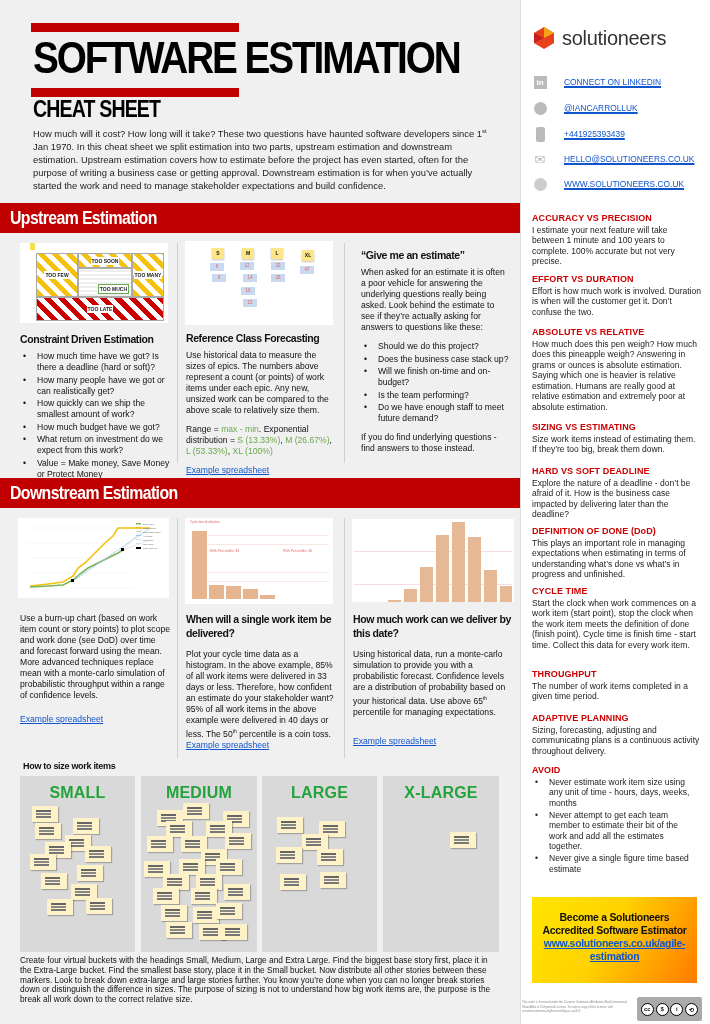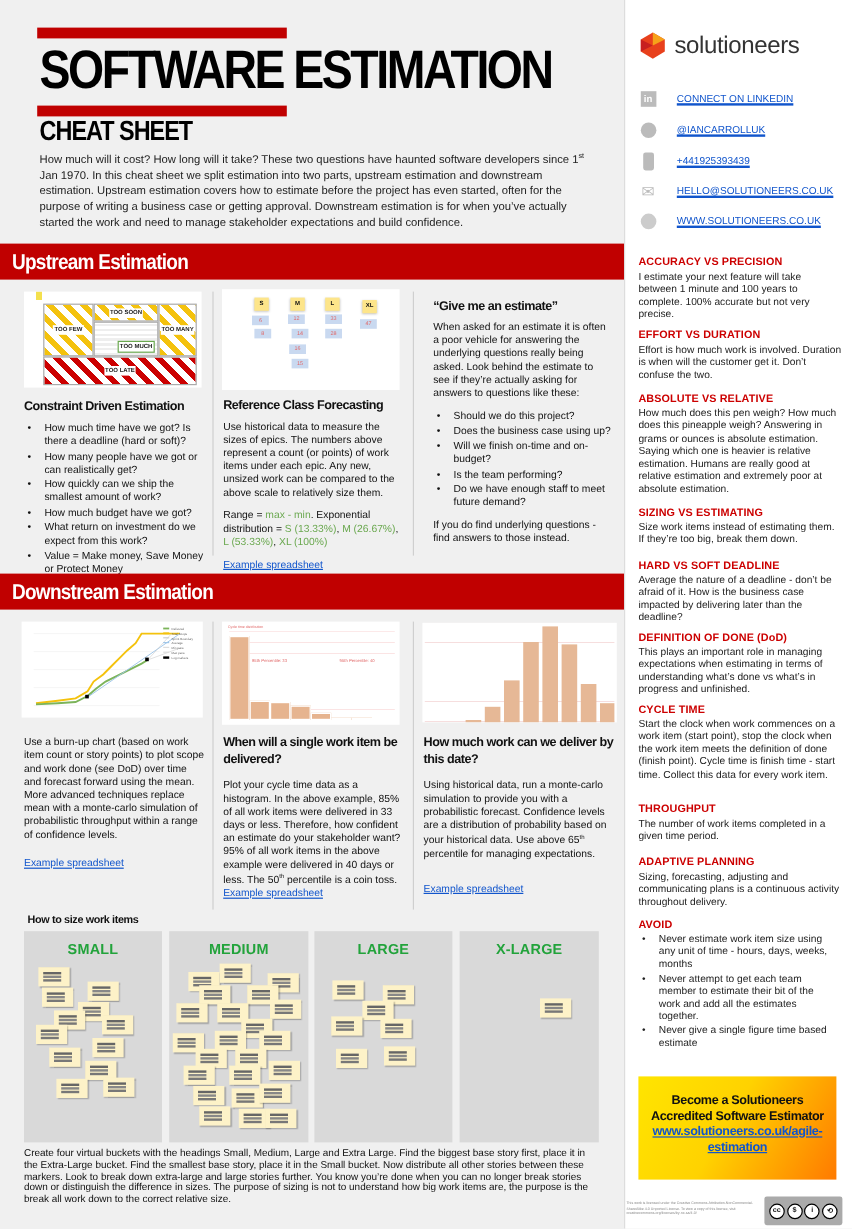--- a/index.html
+++ b/index.html
@@ -36,21 +36,21 @@
   .stripe-r { background: repeating-linear-gradient(45deg, #cc0000 0 5px, #fff 5px 10px); }
   .zone { position: absolute; border: 1px solid #aaa; font-size: 5px; font-weight: bold; display: flex; align-items: center; justify-content: center; color: #222; }
   .sticky-y { position: absolute; width: 12px; height: 11px; background: #fde58a; font-size: 5px; text-align: center; line-height: 11px; font-weight: bold; box-shadow: 0 1px 2px rgba(0,0,0,.25); }
   .sticky-b { position: absolute; width: 14px; height: 8px; background: #c9d9f0; font-size: 4.5px; text-align: center; line-height: 8px; color: #e06666; }
 
   .bar { position: absolute; bottom: 0; background: #e6b48f; border: 1px solid #fff; }
   .bar2 { position: absolute; bottom: 0; background: #e6b896; }
 
   
   .bucket { position: absolute; background: #d9d9d9; top: 776px; height: 176px; }
-  .bucket-label { text-align: center; font-weight: bold; font-size: 12px; color: #22a33b; margin-top: 8px; letter-spacing: 0.2px; }
+  .bucket-label { text-align: center; font-weight: bold; font-size: 16px; color: #22a33b; margin-top: 8px; letter-spacing: 0.2px; }
   .note { position: absolute; width: 26px; height: 16px; background: #fdf2c8; box-shadow: 1px 1px 1px rgba(0,0,0,.25); }
   .note::before { content: ""; position: absolute; left: 4px; top: 4px; width: 15px; height: 1.5px; background: #666; box-shadow: 0 3px 0 #888, 0 6px 0 #777; }
 
   
   .logo { position: absolute; left: 532px; top: 26px; }
   .logo-text { position: absolute; left: 562px; top: 27px; font-size: 20px; color: #333; letter-spacing: -0.3px; }
   .contact { position: absolute; left: 532px; height: 16px; display: flex; align-items: center; }
   .contact .ico { width: 16px; height: 14px; display: flex; align-items: center; justify-content: center; color: #bbb; }
   .contact a { margin-left: 16px; font-size: 8.4px; color: #1155cc; text-decoration: underline; text-decoration-thickness: 1.5px; }
   .sb { position: absolute; left: 532px; width: 170px; font-size: 8.5px; line-height: 10.5px; color: #222; }
@@ -128,21 +128,21 @@
     <p class="card-text"><span>Range = </span><span class="green">max - min</span><span>. Exponential distribution = </span><span class="green">S (13.33%)</span><span>, </span><span class="green">M (26.67%)</span><span>, </span><span class="green">L (53.33%)</span><span>, </span><span class="green">XL (100%)</span></p>
     <a class="link">Example spreadsheet</a>
   </div>
   <div class="col-divider" style="left:344px;top:243px;height:220px;"></div>
 
   <div class="col" style="left:361px;top:248px;width:148px;">
     <div class="card-head">“Give me an estimate”</div>
     <p class="card-text">When asked for an estimate it is often a poor vehicle for answering the underlying questions really being asked. Look behind the estimate to see if they’re actually asking for answers to questions like these:</p>
     <ul class="bul" style="margin-bottom:8px;">
       <li>Should we do this project?</li>
-      <li>Does the business case using up?</li>
+      <li>Does the business case stack up?</li>
       <li>Will we finish on-time and on-budget?</li>
       <li>Is the team performing?</li>
       <li>Do we have enough staff to meet future demand?</li>
     </ul>
     <p>If you do find underlying questions - find answers to those instead.</p>
   </div>
 
   <div class="banner" style="top:478px;"><span>Downstream Estimation</span></div>
 
   <div class="imgbox" style="left:18px;top:518px;width:151px;height:80px;">
@@ -338,21 +338,21 @@
 <div class="sb" style="top:327px;">
   <h4>ABSOLUTE VS RELATIVE</h4>
   <p>How much does this pen weigh? How much does this pineapple weigh? Answering in grams or ounces is absolute estimation. Saying which one is heavier is relative estimation. Humans are really good at relative estimation and extremely poor at absolute estimation.</p>
 </div>
 <div class="sb" style="top:422px;">
   <h4>SIZING VS ESTIMATING</h4>
   <p>Size work items instead of estimating them. If they’re too big, break them down.</p>
 </div>
 <div class="sb" style="top:466px;">
   <h4>HARD VS SOFT DEADLINE</h4>
-  <p>Average the nature of a deadline - don’t be afraid of it. How is the business case impacted by delivering later than the deadline?</p>
+  <p>Explore the nature of a deadline - don’t be afraid of it. How is the business case impacted by delivering later than the deadline?</p>
 </div>
 <div class="sb" style="top:526px;">
   <h4>DEFINITION OF DONE (DoD)</h4>
   <p>This plays an important role in managing expectations when estimating in terms of understanding what’s done vs what’s in progress and unfinished.</p>
 </div>
 <div class="sb" style="top:586px;">
   <h4>CYCLE TIME</h4>
   <p>Start the clock when work commences on a work item (start point), stop the clock when the work item meets the definition of done (finish point). Cycle time is finish time - start time. Collect this data for every work item.</p>
 </div>
 <div class="sb" style="top:669px;">

